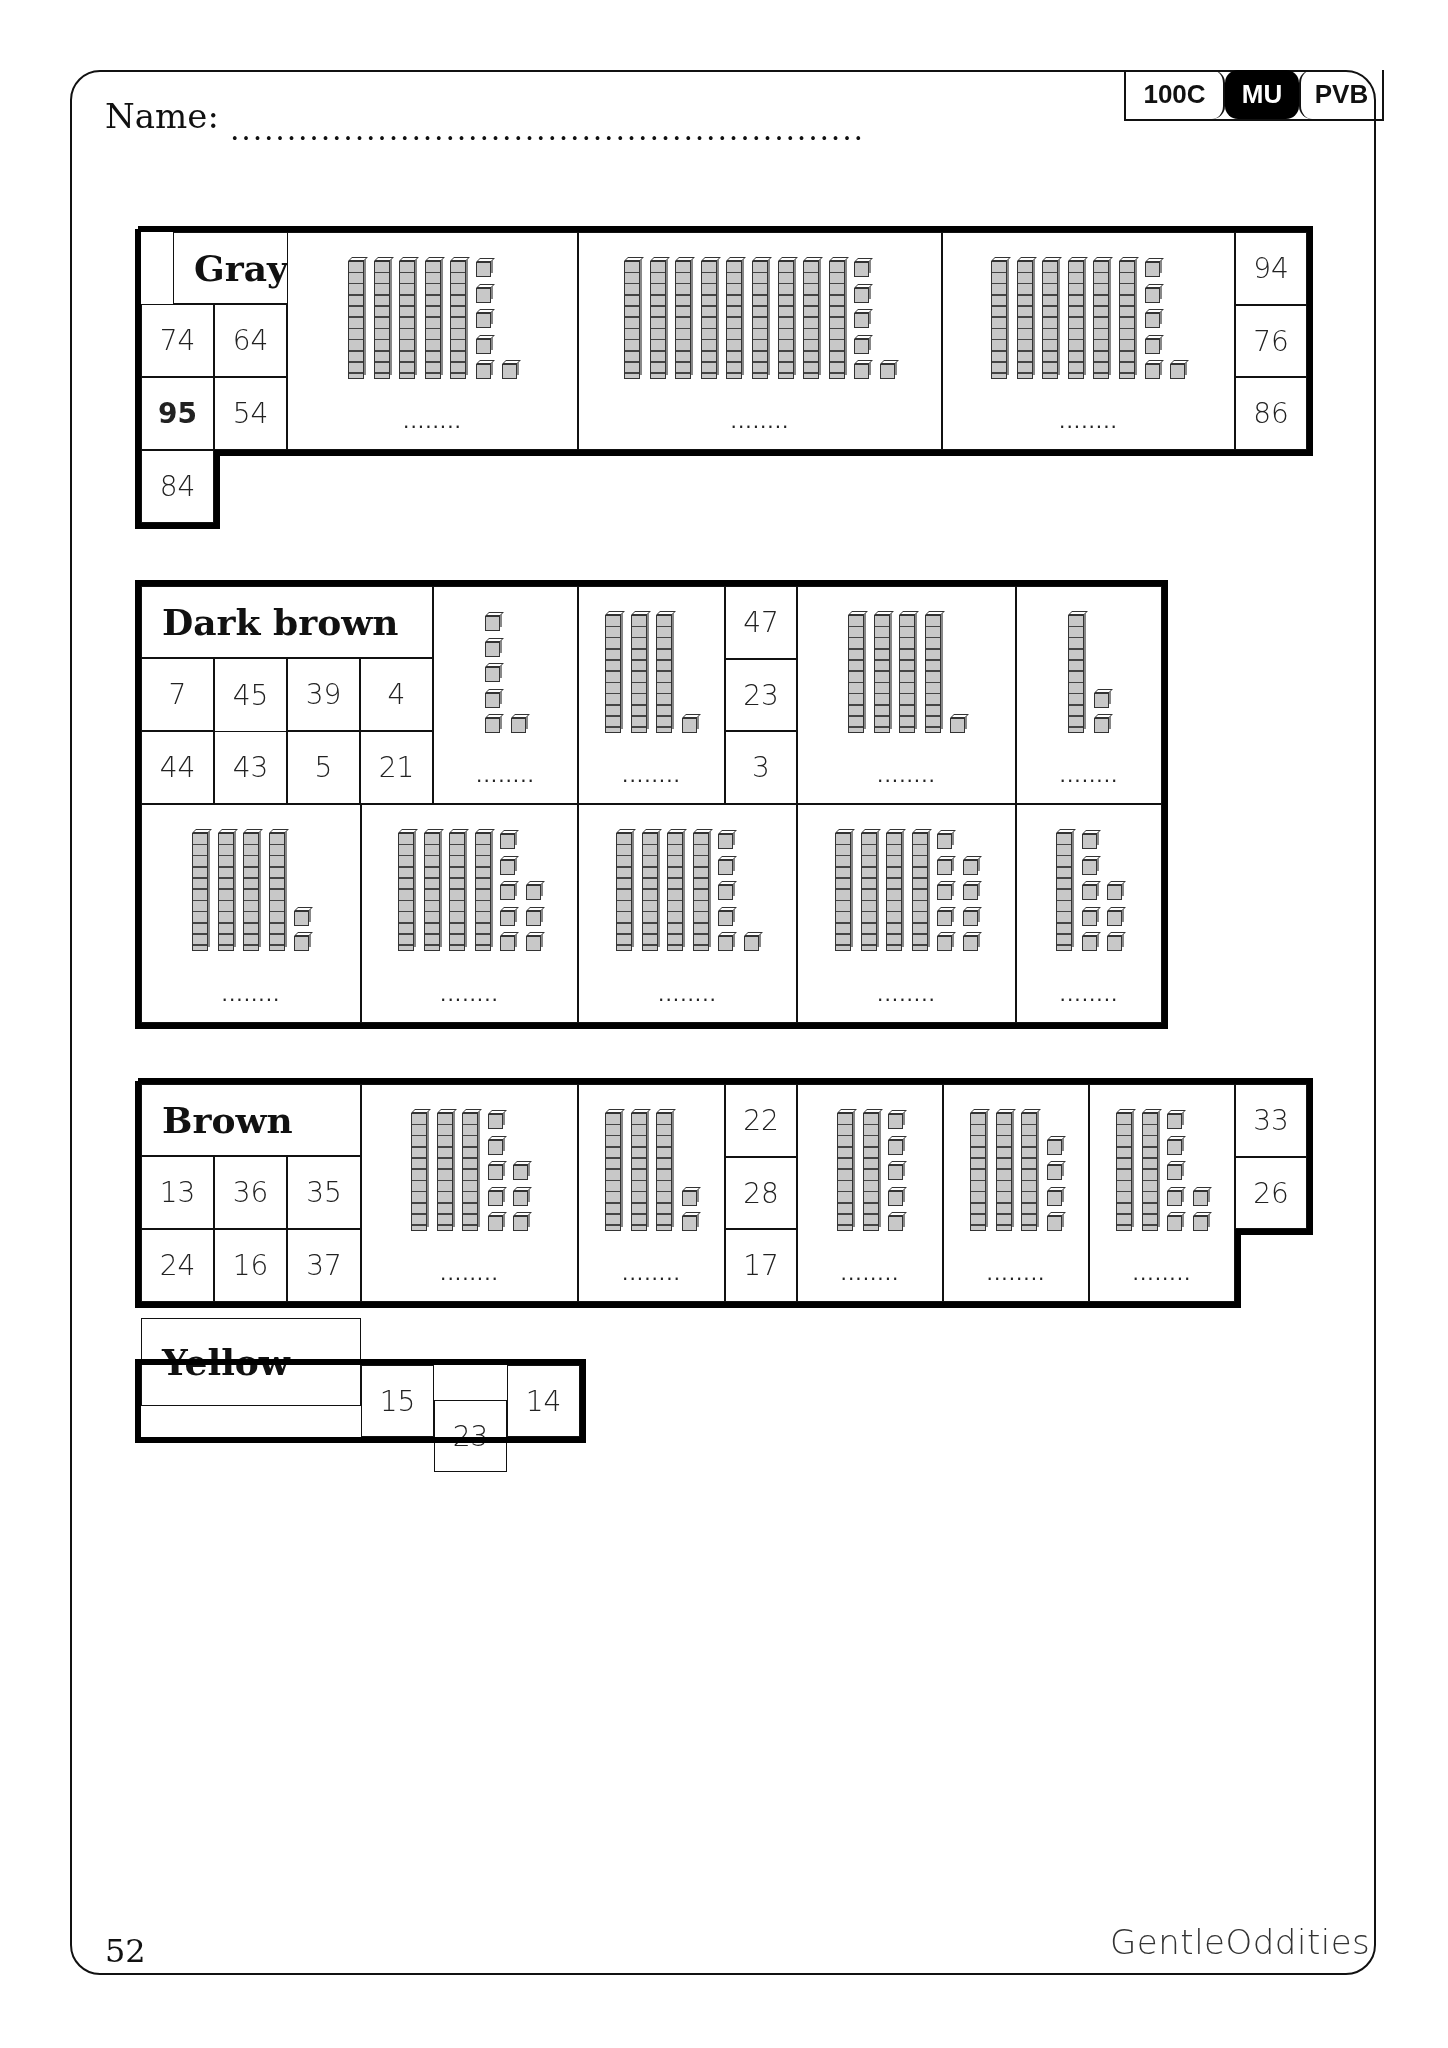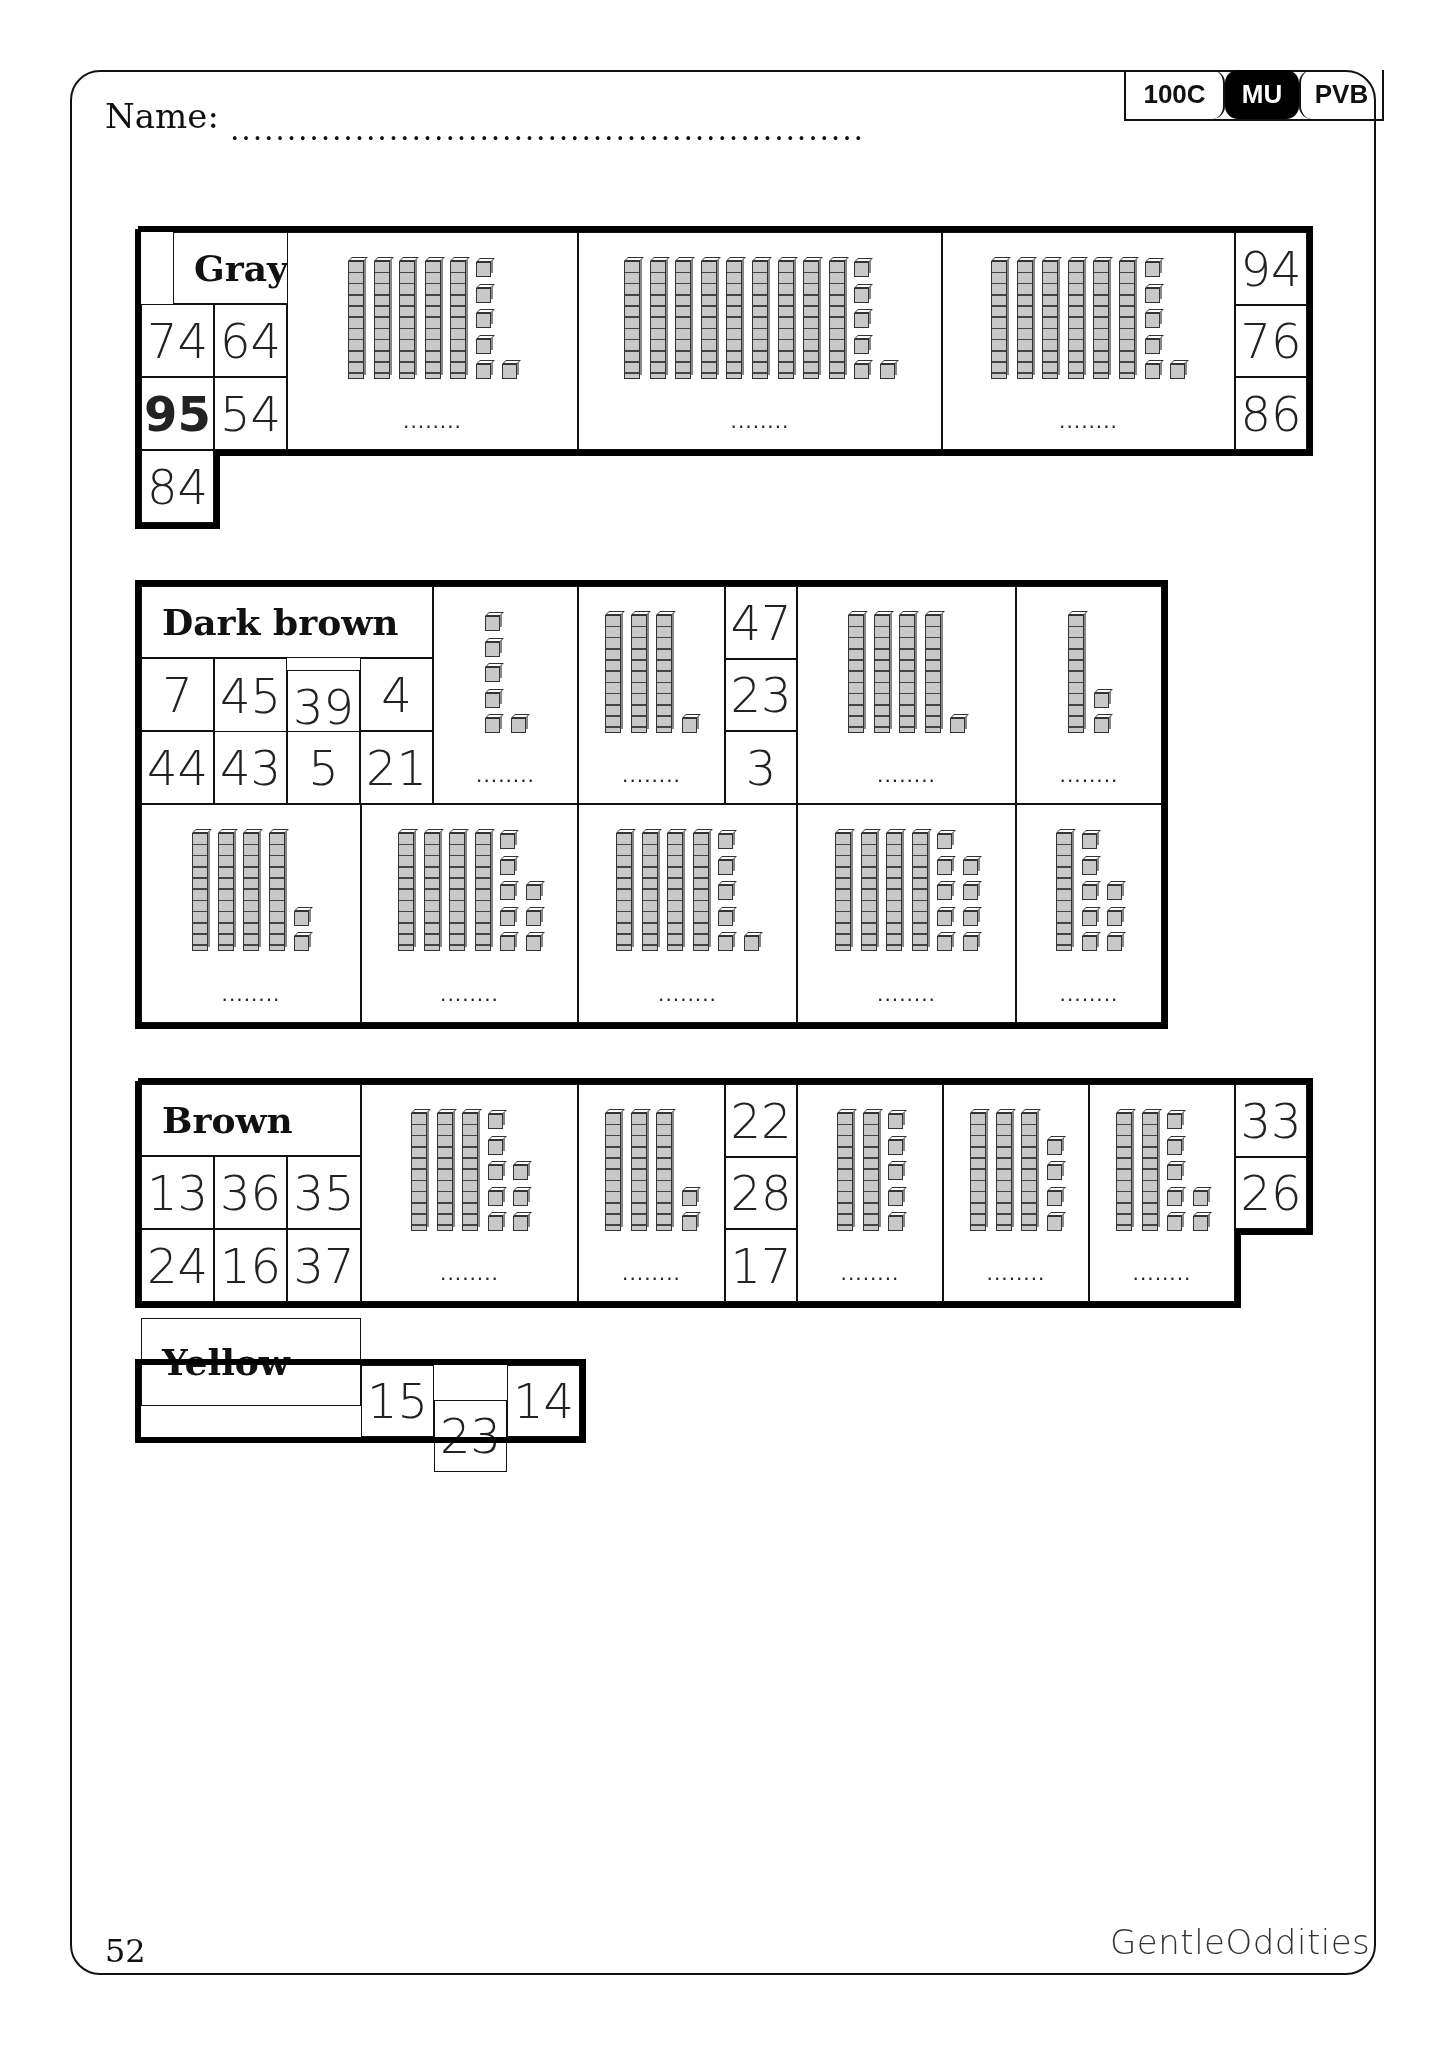--- a/index.html
+++ b/index.html
@@ -7,21 +7,21 @@
   .page-frame { position: absolute; left: 70px; top: 70px; width: 1306px; height: 1905px; border: 2.5px solid #111; border-radius: 30px; box-sizing: border-box; }
   .name-label { position: absolute; left: 105px; top: 96px; font-family: "DejaVu Serif", serif; font-size: 34px; color: #111; }
   .name-dots { position: absolute; left: 230px; top: 112px; font-family: "DejaVu Serif", serif; font-size: 30px; letter-spacing: 1.8px; color: #111; white-space: nowrap; overflow: hidden; width: 635px; }
   .tags { position: absolute; left: 1124px; top: 70px; height: 51px; display: flex; border: 2px solid #111; border-top: none; box-sizing: border-box; }
   .tag { font-family: "Liberation Sans", sans-serif; font-weight: bold; font-size: 26px; display: flex; align-items: center; justify-content: center; height: 49px; border-radius: 13px; }
   .tag.t0 { width: 97px; border-right: 2px solid #111; }
   .tag.t1 { width: 74px; background: #000; color: #fff; }
   .tag.t2 { width: 81px; border-left: 2px solid #111; }
   .cell { position: absolute; box-sizing: border-box; border: 1.5px solid #111; background: #fff; }
   .outline { position: absolute; box-sizing: border-box; pointer-events: none; }
-  .num { display: flex; align-items: center; justify-content: center; font-family: "DejaVu Sans", sans-serif; font-weight: 300; font-size: 48px; color: #222; }
+  .num { display: flex; align-items: center; justify-content: center; font-family: "DejaVu Sans", sans-serif; font-weight: 300; font-size: 28px; color: #222; }
   .label { display: flex; align-items: center; padding-left: 20px; font-family: "DejaVu Serif", serif; font-weight: bold; font-size: 36px; color: #111; }
   .blocks { position: absolute; left: 0; right: 0; top: 0; }
   .rod { position: absolute; width: 16px; border: 1.5px solid #333; background: repeating-linear-gradient(#c8c8c8 0, #c8c8c8 9.6px, #444 9.6px, #444 11.2px); box-sizing: border-box; box-shadow: 3px -3px 0 -1px #888; }
   .rod::before { content: ""; position: absolute; top: -5px; left: 1px; width: 16px; height: 4px; background: #fff; border: 1px solid #333; transform: skewX(-45deg); box-sizing: border-box; }
   .cube { position: absolute; width: 15px; height: 15px; border: 1.5px solid #333; background: #c8c8c8; box-sizing: border-box; box-shadow: 3px -3px 0 -1px #888; }
   .cube::before { content: ""; position: absolute; top: -5px; left: 1px; width: 15px; height: 4px; background: #fff; border: 1px solid #333; transform: skewX(-45deg); box-sizing: border-box; }
   .answer-dots { position: absolute; left: 0; right: 0; text-align: center; font-size: 20px; letter-spacing: 1px; color: #222; }
   .page-number { position: absolute; left: 105px; top: 1932px; font-family: "DejaVu Serif", serif; font-size: 32px; color: #111; }
   .logo { position: absolute; left: 1110px; top: 1922px; font-family: "DejaVu Sans", sans-serif; font-weight: 200; font-size: 34px; color: #333; letter-spacing: 0.5px; }
 </style>
@@ -107,21 +107,21 @@
 
   <svg class="outline" style="left:0;top:0;" width="1448" height="600">
     <polyline points="138,229 1310,229 1310,453 217,453 217,526 138,526 138,229" fill="none" stroke="#000" stroke-width="6"></polyline>
   </svg>
 </div>
 
 <div>
   <div class="cell label" style="left:141px;top:586px;width:292px;height:72px;">Dark brown</div>
   <div class="cell num" style="left:141px;top:658px;width:73px;height:73px;">7</div>
   <div class="cell num" style="left:214px;top:658px;width:73px;height:75px;">45</div>
-  <div class="cell num" style="left:287px;top:658px;width:73px;height:73px;margin-top:12px;">39</div>
+  <div class="cell num" style="left:287px;top:658px;width:73px;height:73px;">39</div>
   <div class="cell num" style="left:360px;top:658px;width:73px;height:73px;">4</div>
   <div class="cell num" style="left:141px;top:731px;width:73px;height:73px;">44</div>
   <div class="cell num" style="left:214px;top:731px;width:73px;height:73px;">43</div>
   <div class="cell num" style="left:287px;top:731px;width:73px;height:73px;">5</div>
   <div class="cell num" style="left:360px;top:731px;width:73px;height:73px;">21</div>
 
   <div class="cell pic" style="left:433px;top:586px;width:145px;height:218px;">
       <div class="blocks">
         <div class="cube" style="left: 51px; top: 131px;"></div>
         <div class="cube" style="left: 51px; top: 105.5px;"></div>

